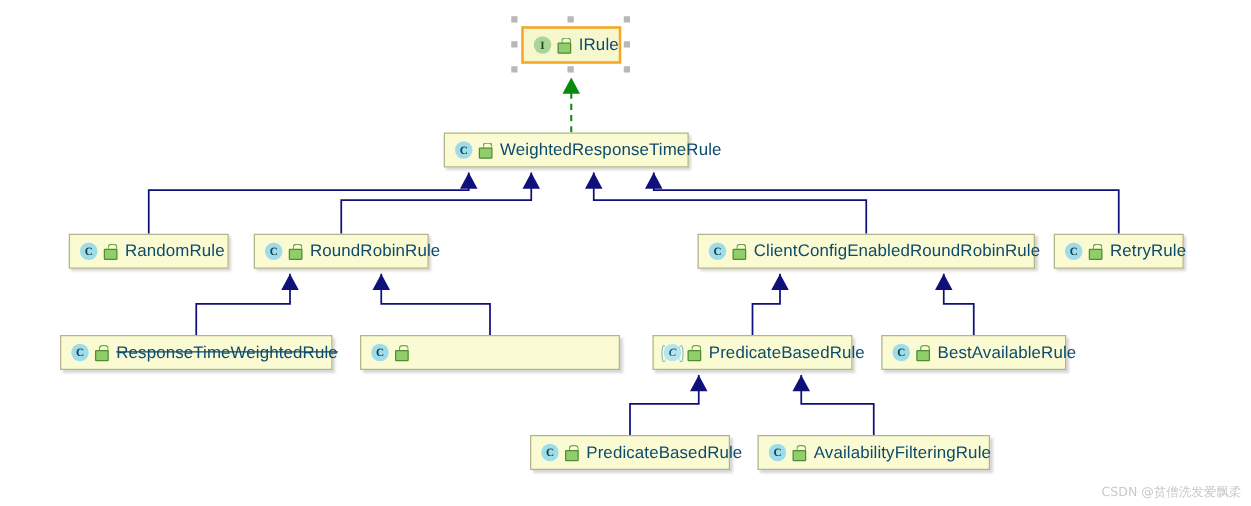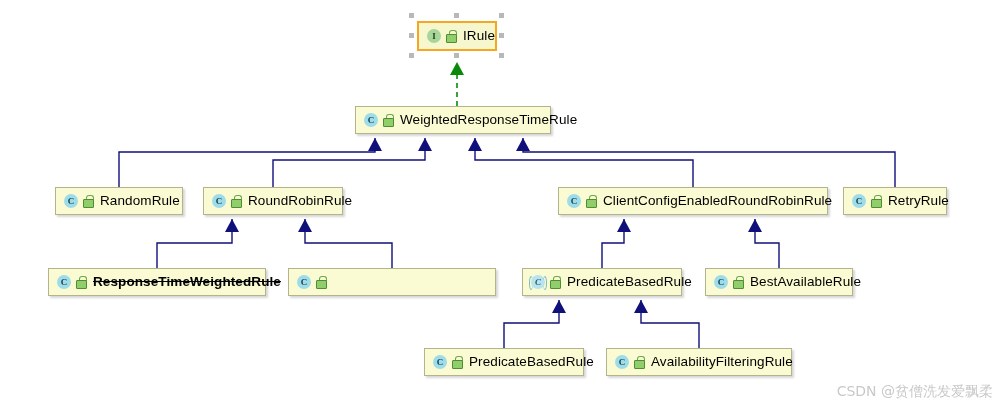--- a/index.html
+++ b/index.html
@@ -21,26 +21,26 @@
     box-shadow:2px 2px 2px rgba(0,0,0,0.16);
     height:28px;
     display:flex;
     align-items:center;
     padding:0 9px 0 7px;
     white-space:nowrap;
     z-index:5;
   }
   .node .lbl{
     font-size:13.5px;
-    color:#000000;
+    color:#0c4a6e;
     letter-spacing:.1px;
     line-height:1;
     padding-left:1px;
   }
-  .node.deprecated .lbl{text-decoration:line-through;font-weight:bold;}
+  .node.deprecated .lbl{text-decoration:line-through;}
 
   
   .node.selected{
     background:#f7f7cd;
     border:2px solid #f5a623;
     box-shadow:none;
     height:30px;
   }
 
   
@@ -77,21 +77,21 @@
     background:#8fce6a;border:1px solid #4f8c33;border-radius:1px;
   }
 
   
   .handle{
     position:absolute;width:5px;height:5px;background:#b8b8b8;z-index:9;
   }
 
   .watermark{
     position:absolute;right:8px;bottom:4px;
-    font-size:14px;color:#c9c9c9;
+    font-size:10px;color:#c9c9c9;
     font-family:"DejaVu Sans",sans-serif;
     white-space:nowrap;z-index:8;
   }
 </style>
 </head>
 <body>
 
 <div id="canvas">
 
   <svg id="edges" viewBox="0 0 1001 405" xmlns="http://www.w3.org/2000/svg">

